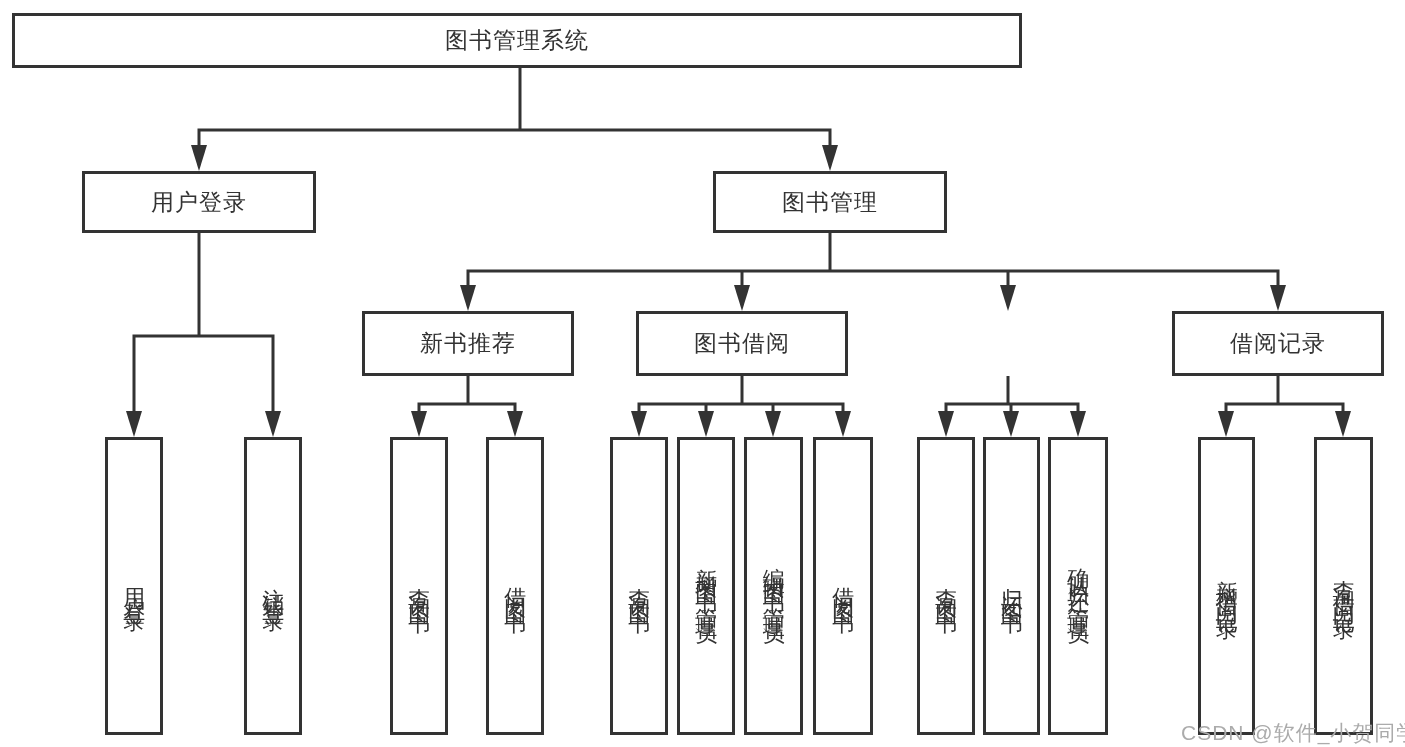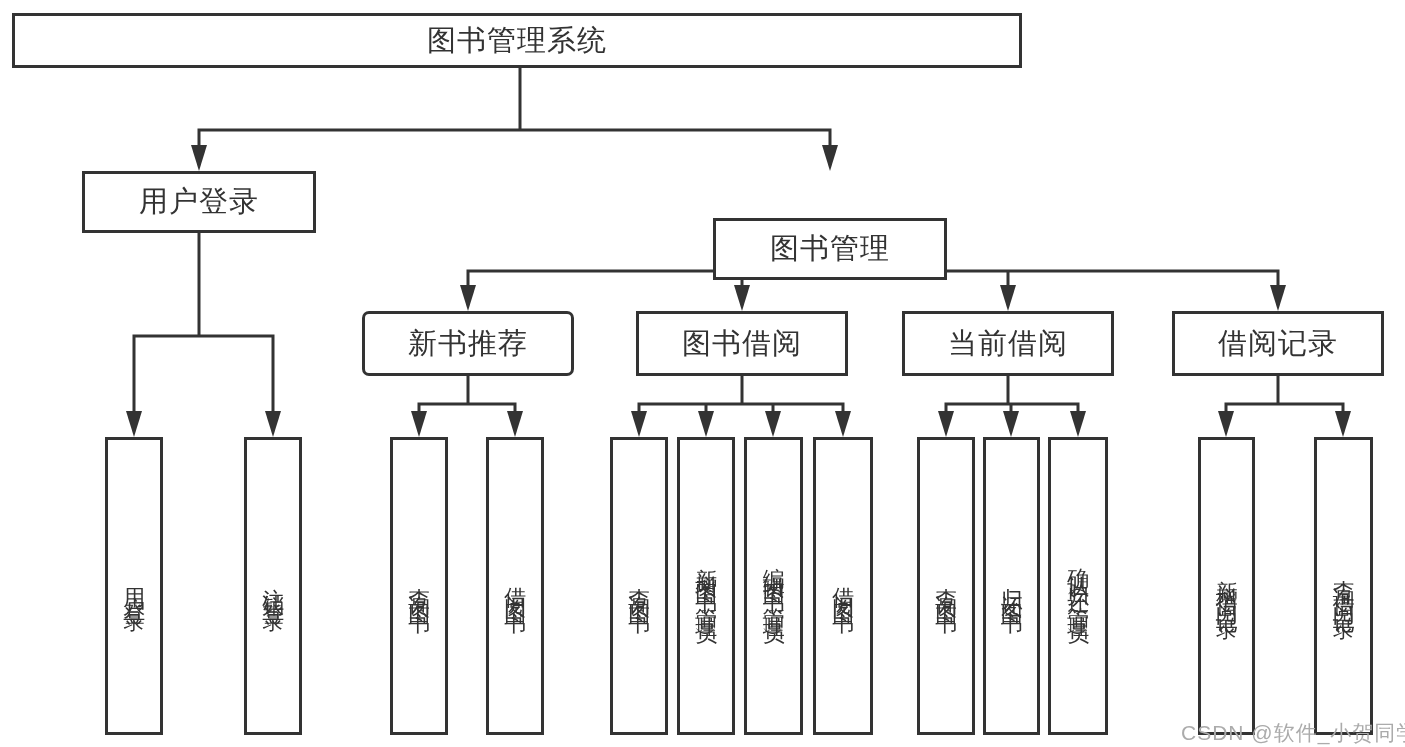--- a/index.html
+++ b/index.html
@@ -25,38 +25,38 @@
     position: absolute;
     background: #ffffff;
     border: 3px solid #333333;
     color: #333333;
     display: flex;
     align-items: center;
     justify-content: center;
     text-align: center;
   }
 
-  .hbox { font-size: 29px; letter-spacing: 1px; }
+  .hbox { font-size: 23px; letter-spacing: 1px; }
 
   .vbox span {
     writing-mode: vertical-rl;
     text-orientation: mixed;
     font-size: 22px;
     letter-spacing: 8px;
     line-height: 1.2;
     white-space: nowrap;
   }
 
   
   .n-root   { left: 12px;   top: 13px;  width: 1010px; height: 55px; }
   
   .n-login  { left: 82px;   top: 171px; width: 234px;  height: 62px; }
-  .n-mgmt   { left: 713px;  top: 171px; width: 234px;  height: 62px; margin-top: 47px; }
-  
-  .n-newbook { left: 362px;  top: 311px; width: 212px; height: 65px; border-radius: 7px; }
+  .n-mgmt   { left: 713px;  top: 171px; width: 234px;  height: 62px; }
+  
+  .n-newbook { left: 362px;  top: 311px; width: 212px; height: 65px; }
   .n-borrow  { left: 636px;  top: 311px; width: 212px; height: 65px; text-align: center; }
   .n-current { left: 902px;  top: 311px; width: 212px; height: 65px; }
   .n-records { left: 1172px; top: 311px; width: 212px; height: 65px; }
   
   .leaf { top: 437px; height: 298px; }
   .l-1  { left: 105px;  width: 58px; }
   .l-2  { left: 244px;  width: 58px; }
   .l-3  { left: 390px;  width: 58px; }
   .l-4  { left: 486px;  width: 58px; }
   .l-5  { left: 610px;  width: 58px; }
@@ -170,23 +170,20 @@
   <div class="box hbox n-mgmt">
     <span>图书管理</span>
   </div>
 
   <div class="box hbox n-newbook">
     <span>新书推荐</span>
   </div>
   <div class="box hbox n-borrow">
     <span>图书借阅</span>
   </div>
-  <div class="box hbox n-current">
-    <span>当前借阅</span>
-  </div>
   <div class="box hbox n-records">
     <span>借阅记录</span>
   </div>
 
   <div class="box vbox leaf l-1">
     <span>用户登录</span>
   </div>
   <div class="box vbox leaf l-2">
     <span>注销登录</span>
   </div>

